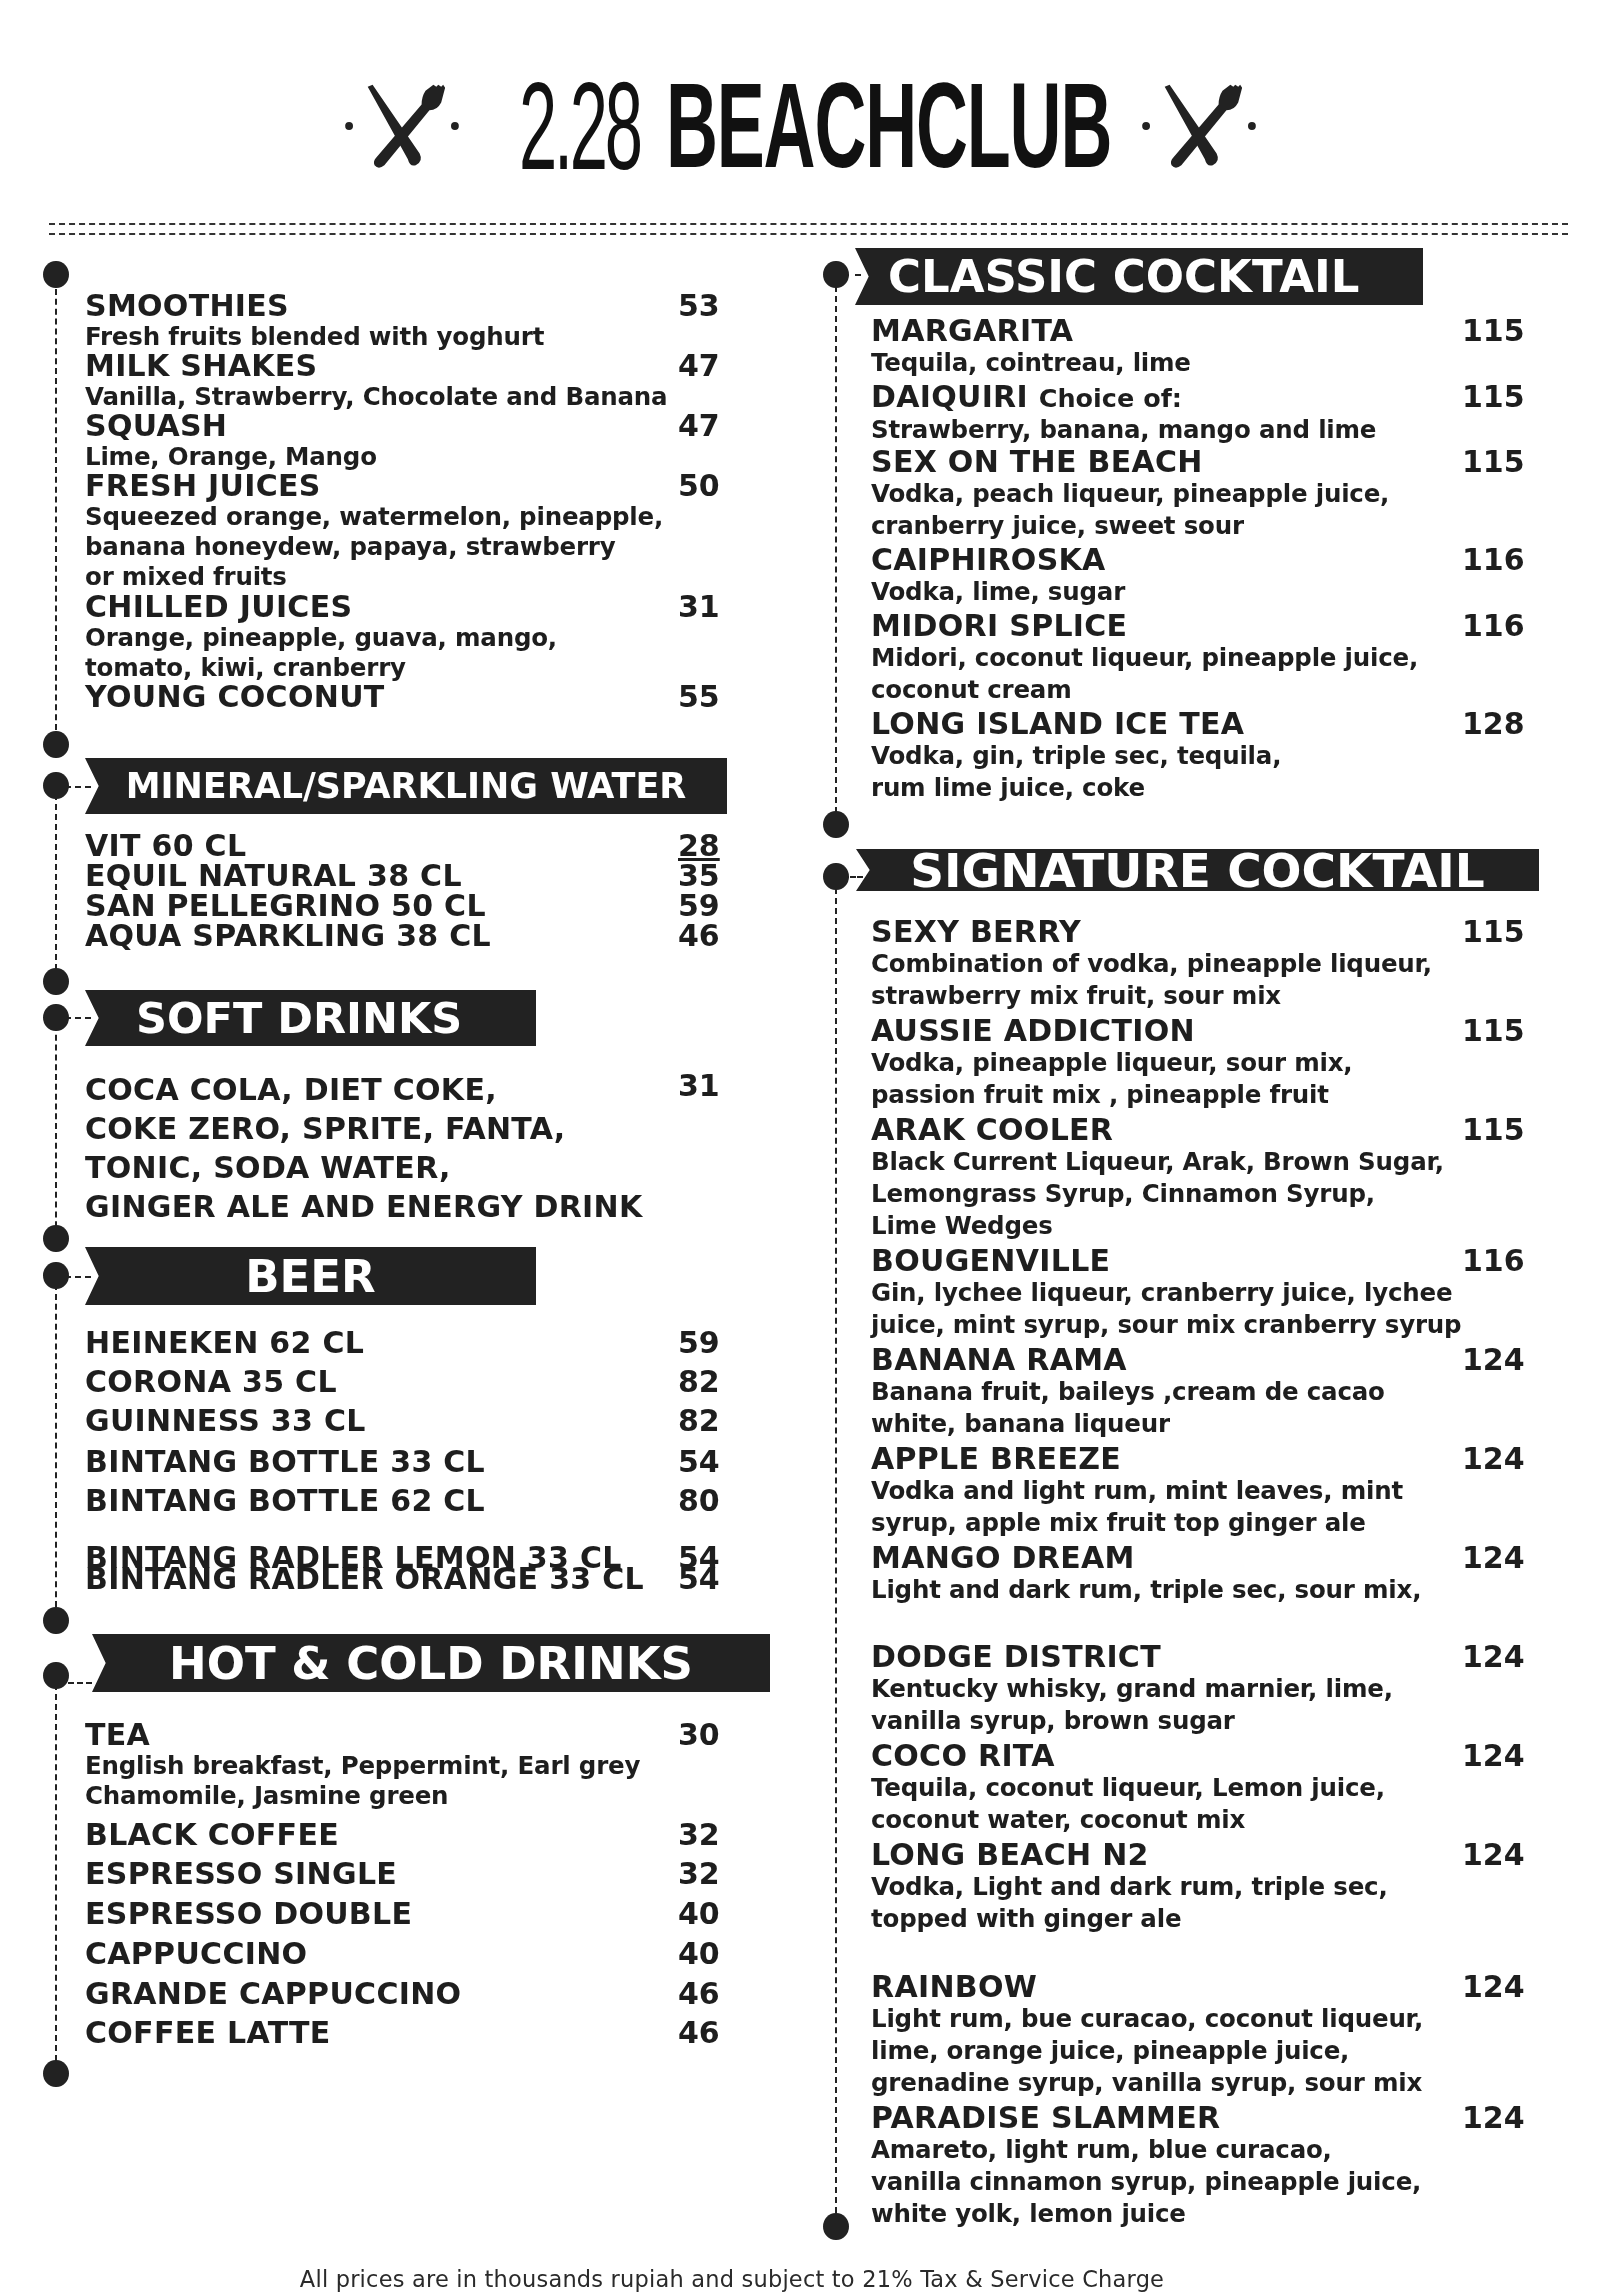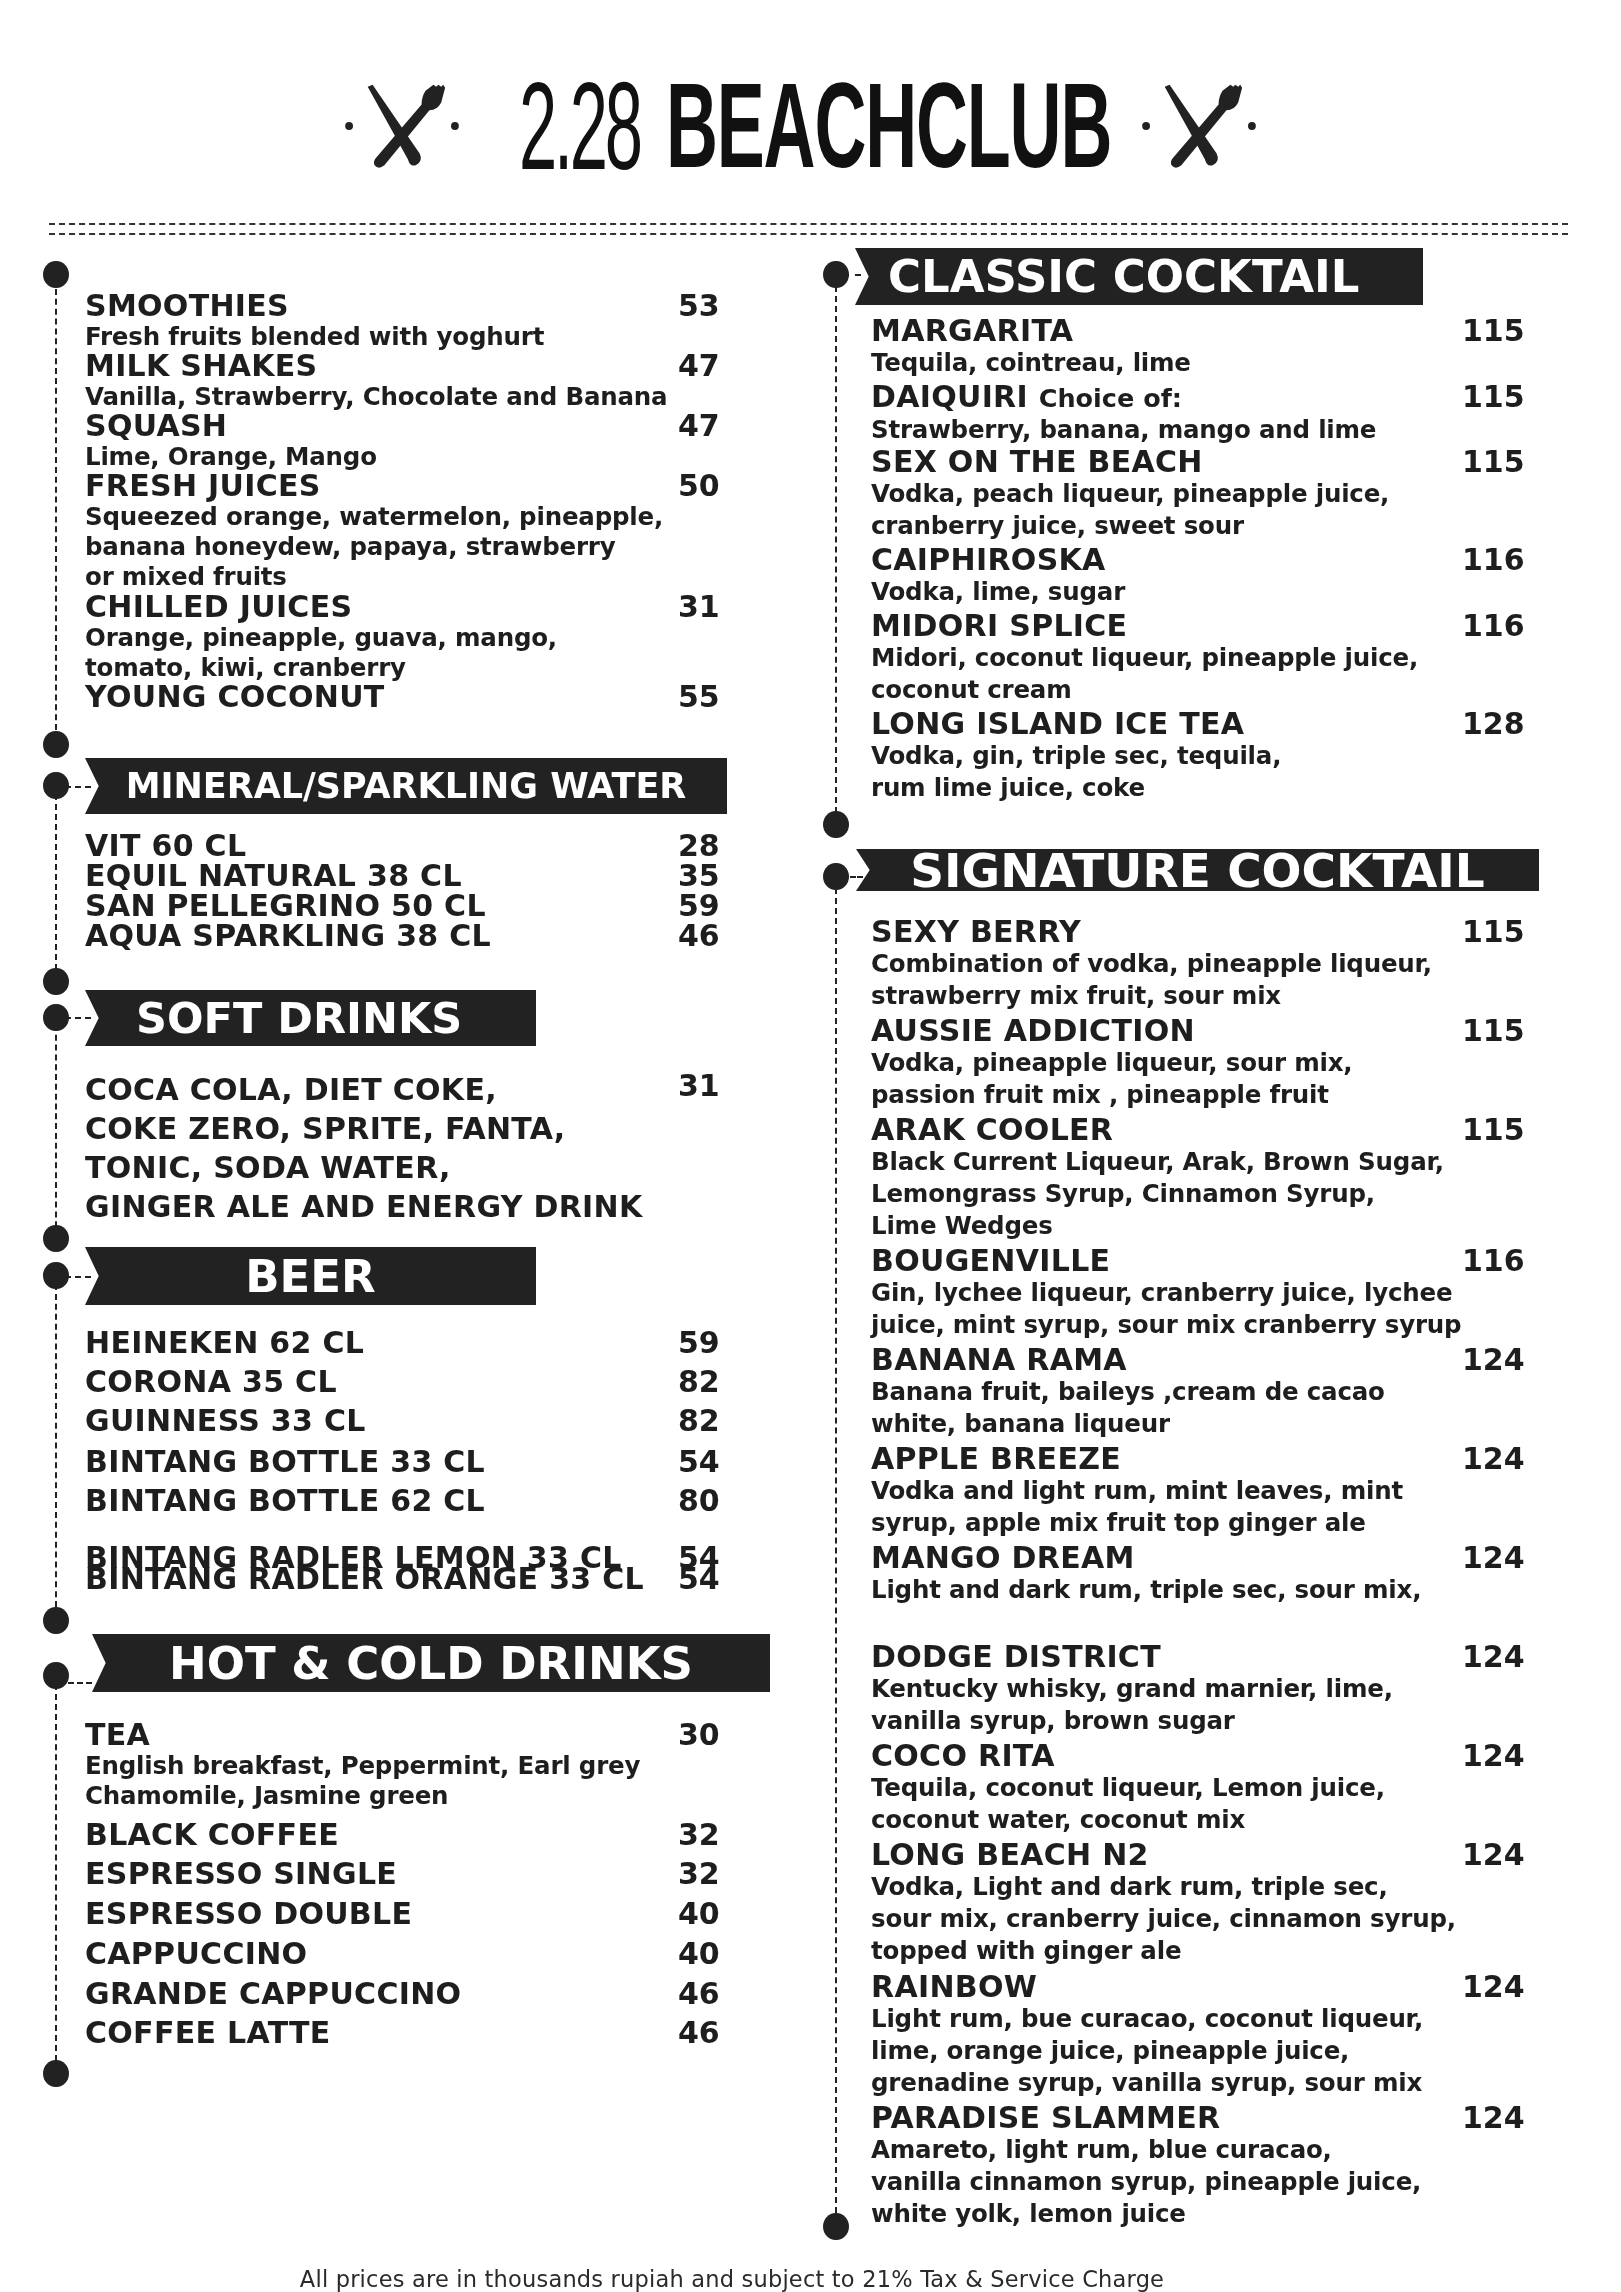--- a/index.html
+++ b/index.html
@@ -96,21 +96,21 @@
 
 <div class="banner" style="left:85px; top:758px; width:642px; height:56px; font-size:35px;">MINERAL/SPARKLING WATER</div>
 <div class="dot" style="left:43px; top:772px;"></div>
 <div class="connector" style="left:65px; top:786px;"></div>
 <div class="timeline" style="left:55px; top:794px; height:186px;"></div>
 <div class="dot" style="left:43px; top:968px;"></div>
 
 <div class="col" style="left:85px; top:830px; width:647px;">
   <div class="item" style="top:0px;">
     <div class="item-name">VIT 60 CL</div>
-    <div class="item-price" style="left:593px;">28</div>
+    <div class="item-price" style="left:593px;text-decoration:underline;">28</div>
   </div>
   <div class="item" style="top:30px;">
     <div class="item-name">EQUIL NATURAL 38 CL</div>
     <div class="item-price" style="left:593px;">35</div>
   </div>
   <div class="item" style="top:60px;">
     <div class="item-name">SAN PELLEGRINO 50 CL</div>
     <div class="item-price" style="left:593px;">59</div>
   </div>
   <div class="item" style="top:90px;">
@@ -309,21 +309,20 @@
   <div class="item" style="top:824px;">
     <div class="item-name">COCO RITA</div>
     <div class="item-price" style="left:591px;">124</div>
     <div class="item-desc">Tequila, coconut liqueur, Lemon juice,</div>
     <div class="item-desc">coconut water, coconut mix</div>
   </div>
   <div class="item" style="top:923px;">
     <div class="item-name">LONG BEACH N2</div>
     <div class="item-price" style="left:591px;">124</div>
     <div class="item-desc">Vodka, Light and dark rum, triple sec,</div>
-    <div class="item-desc">sour mix, cranberry juice, cinnamon syrup,</div>
     <div class="item-desc">topped with ginger ale</div>
   </div>
   <div class="item" style="top:1055px;">
     <div class="item-name">RAINBOW</div>
     <div class="item-price" style="left:591px;">124</div>
     <div class="item-desc">Light rum, bue curacao, coconut liqueur,</div>
     <div class="item-desc">lime, orange juice, pineapple juice,</div>
     <div class="item-desc">grenadine syrup, vanilla syrup, sour mix</div>
   </div>
   <div class="item" style="top:1186px;">

